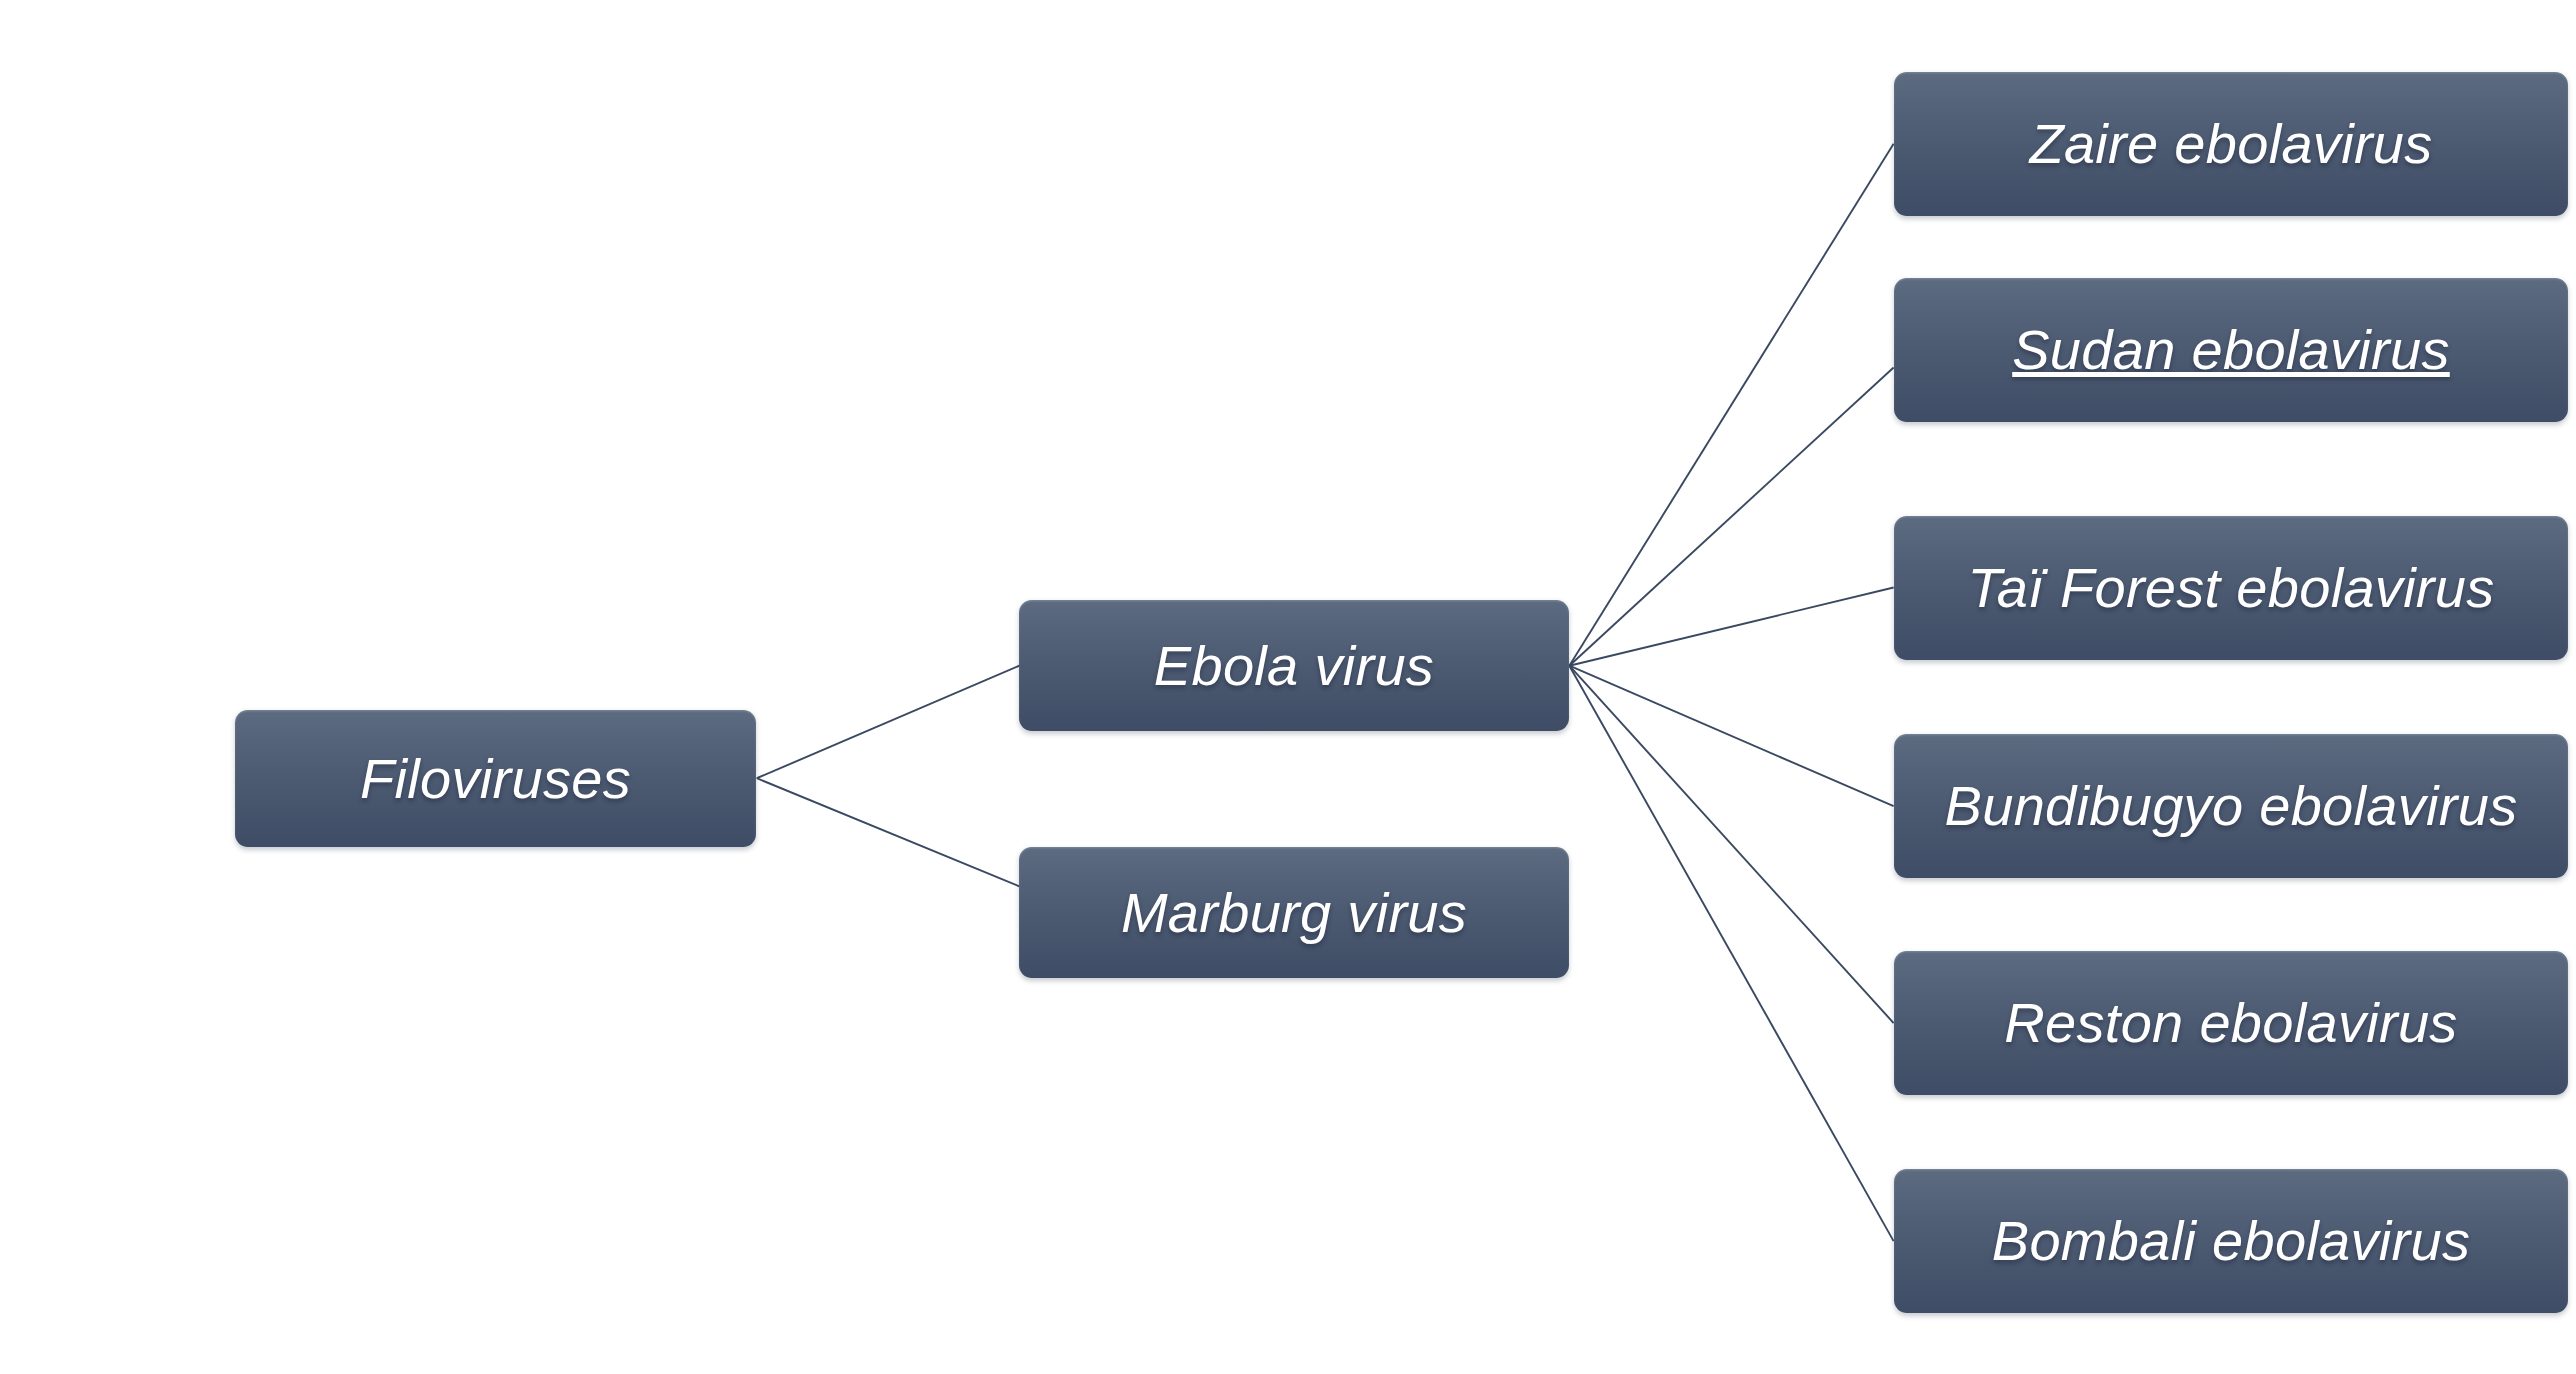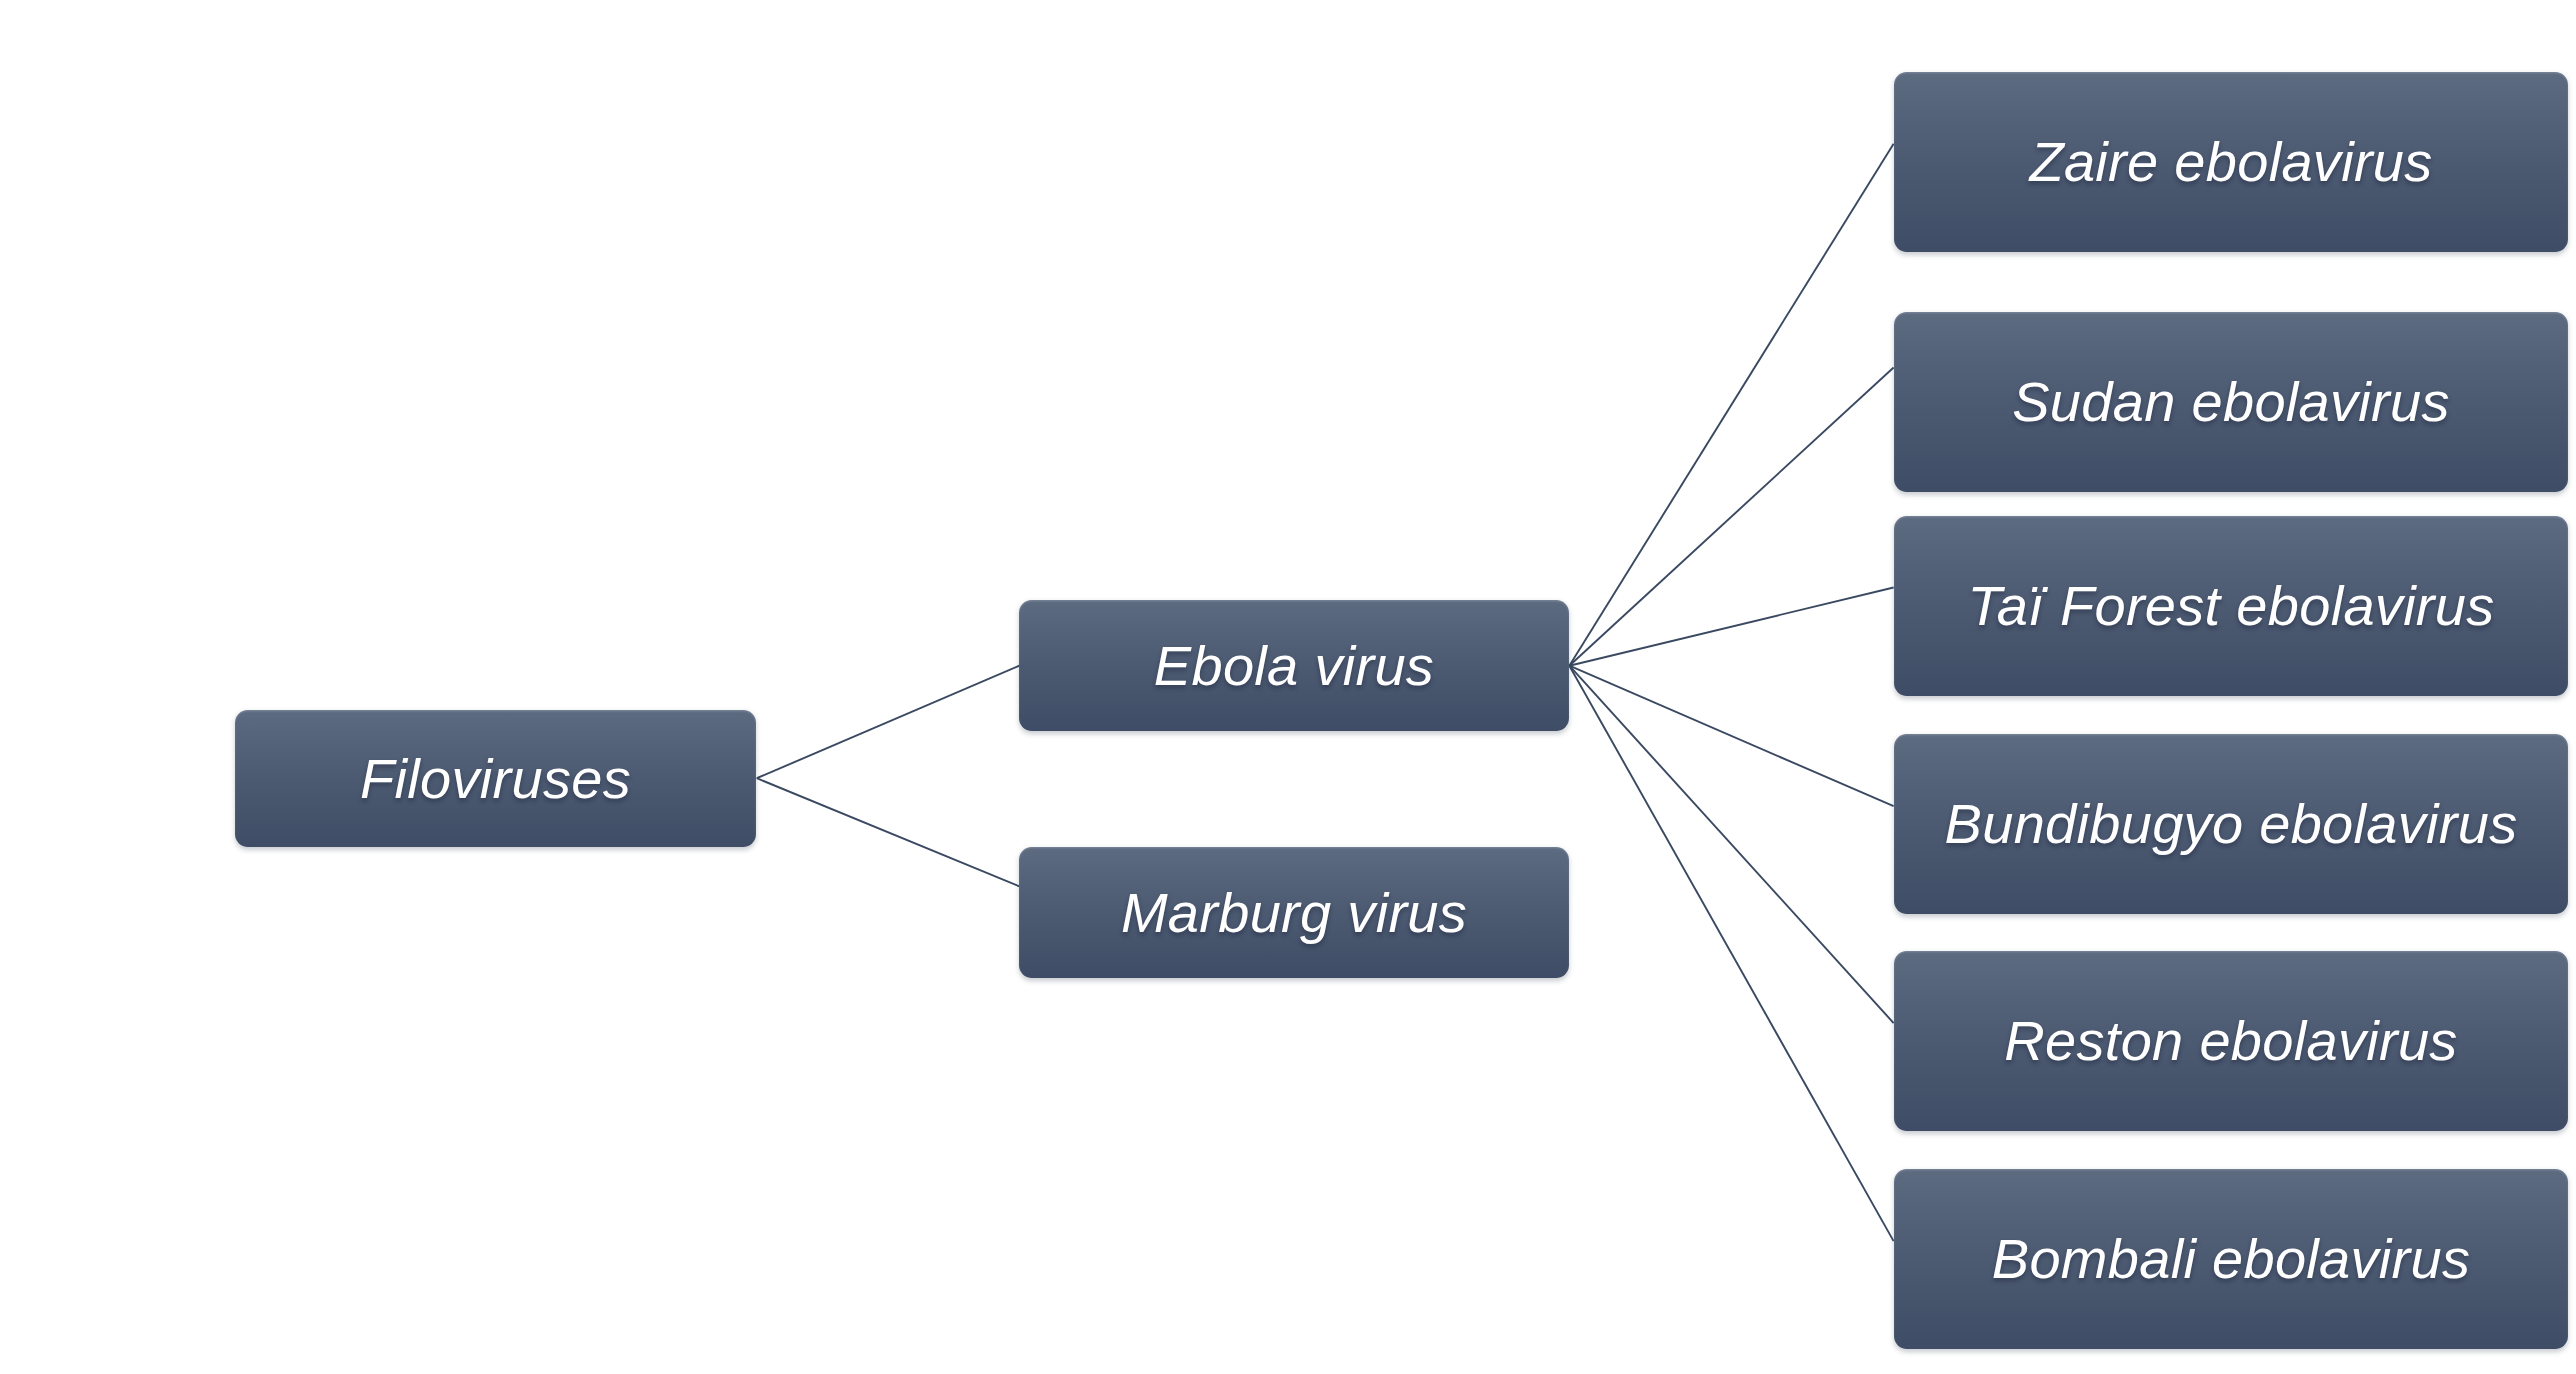--- a/index.html
+++ b/index.html
@@ -44,23 +44,23 @@
     text-shadow: 0 2.5px 4.5px rgba(20, 28, 45, 0.40);
     letter-spacing: 0.3px;
     font-style: italic;
   }
   .node.leaf .label { font-style: italic; }
 
   .node-root     { left: 235px;  top: 710px; width: 521px; height: 137px; }
   .node-genus    { left: 1019px; width: 550px; height: 131px; }
   .node-ebola    { top: 600px;  }
   .node-marburg  { top: 821px; margin-top: 26px; }
-  .node.leaf     { left: 1894px; width: 674px; height: 180px; }
+  .node.leaf     { left: 1894px; width: 674px; height: 144px; }
   .leaf-0 { top: 72px;  }
-  .leaf-1 { top: 312px;  }
+  .leaf-1 { top: 278px; text-decoration: underline;  }
   .leaf-2 { top: 516px;  }
   .leaf-3 { top: 734px; }
   .leaf-4 { top: 951px; }
   .leaf-5 { top: 1169px; }
 </style>
 </head>
 <body>
 
 <div class="stage">
 

